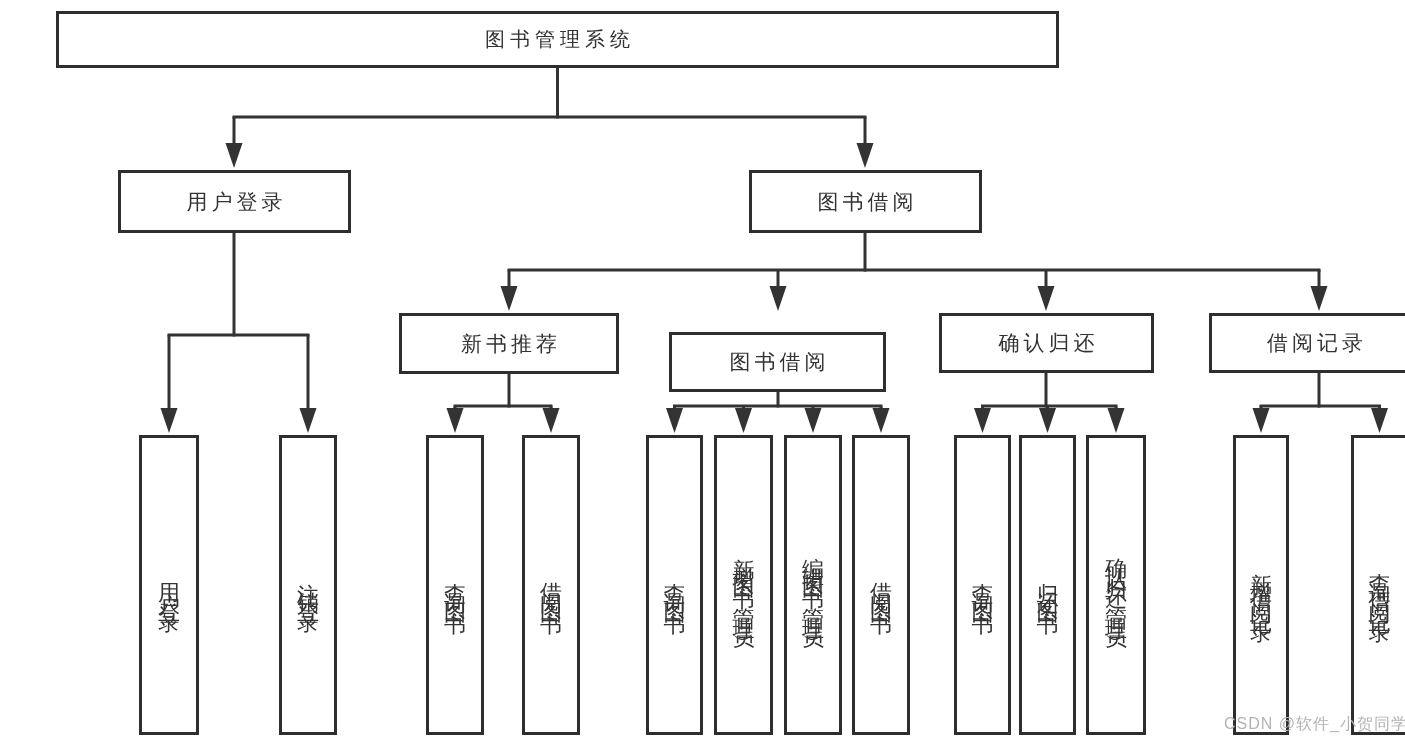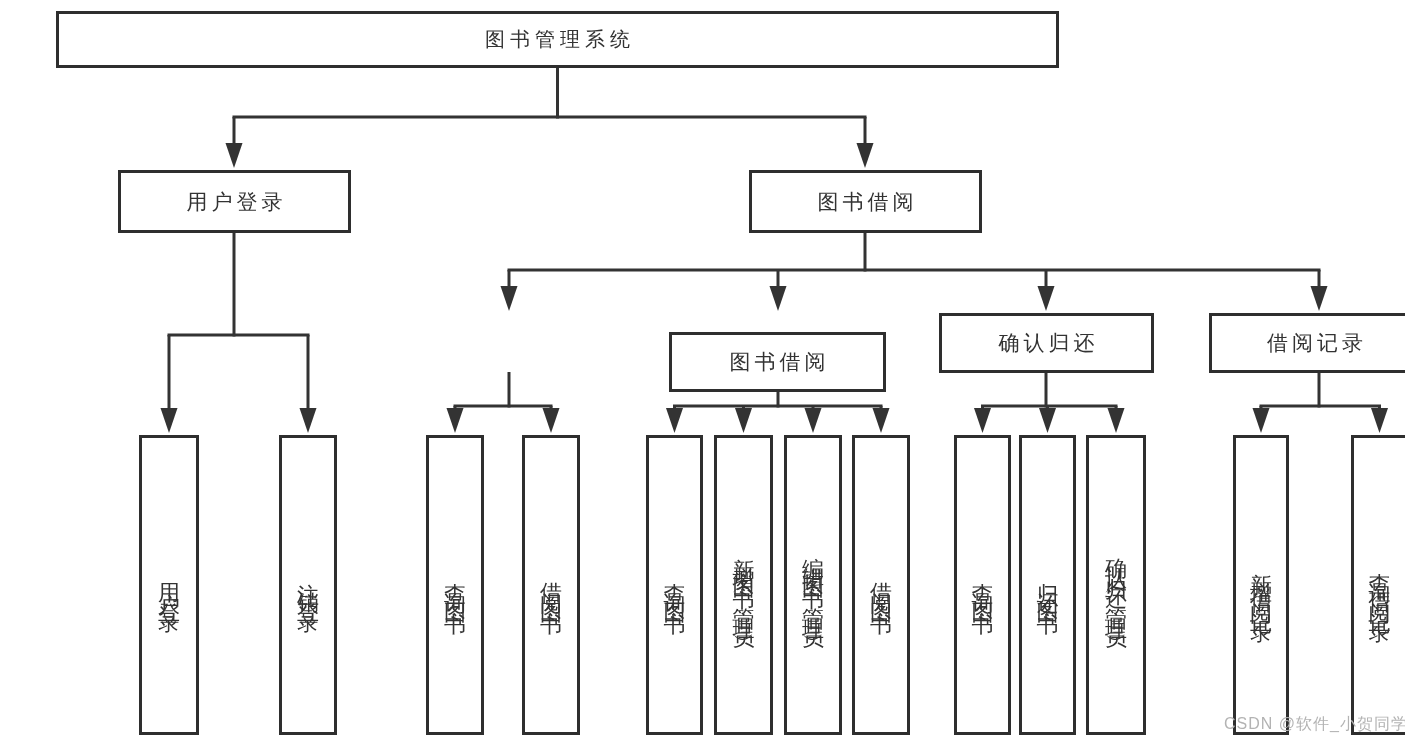--- a/index.html
+++ b/index.html
@@ -119,20 +119,23 @@
     <span class="hlabel">图书管理系统</span>
   </div>
 
   <div class="box hbox" style="left:82px;top:170px;width:233px;height:63px">
     <span class="hlabel">用户登录</span>
   </div>
   <div class="box hbox" style="left:713px;top:170px;width:233px;height:63px">
     <span class="hlabel">图书借阅</span>
   </div>
 
+  <div class="box hbox" style="left:363px;top:313px;width:220px;height:61px">
+    <span class="hlabel">新书推荐</span>
+  </div>
   <div class="box hbox" style="left:633px;top:332px;width:217px;height:60px">
     <span class="hlabel">图书借阅</span>
   </div>
   <div class="box hbox" style="left:903px;top:313px;width:215px;height:60px">
     <span class="hlabel">确认归还</span>
   </div>
   <div class="box hbox" style="left:1173px;top:313px;width:212px;height:60px">
     <span class="hlabel">借阅记录</span>
   </div>
 

